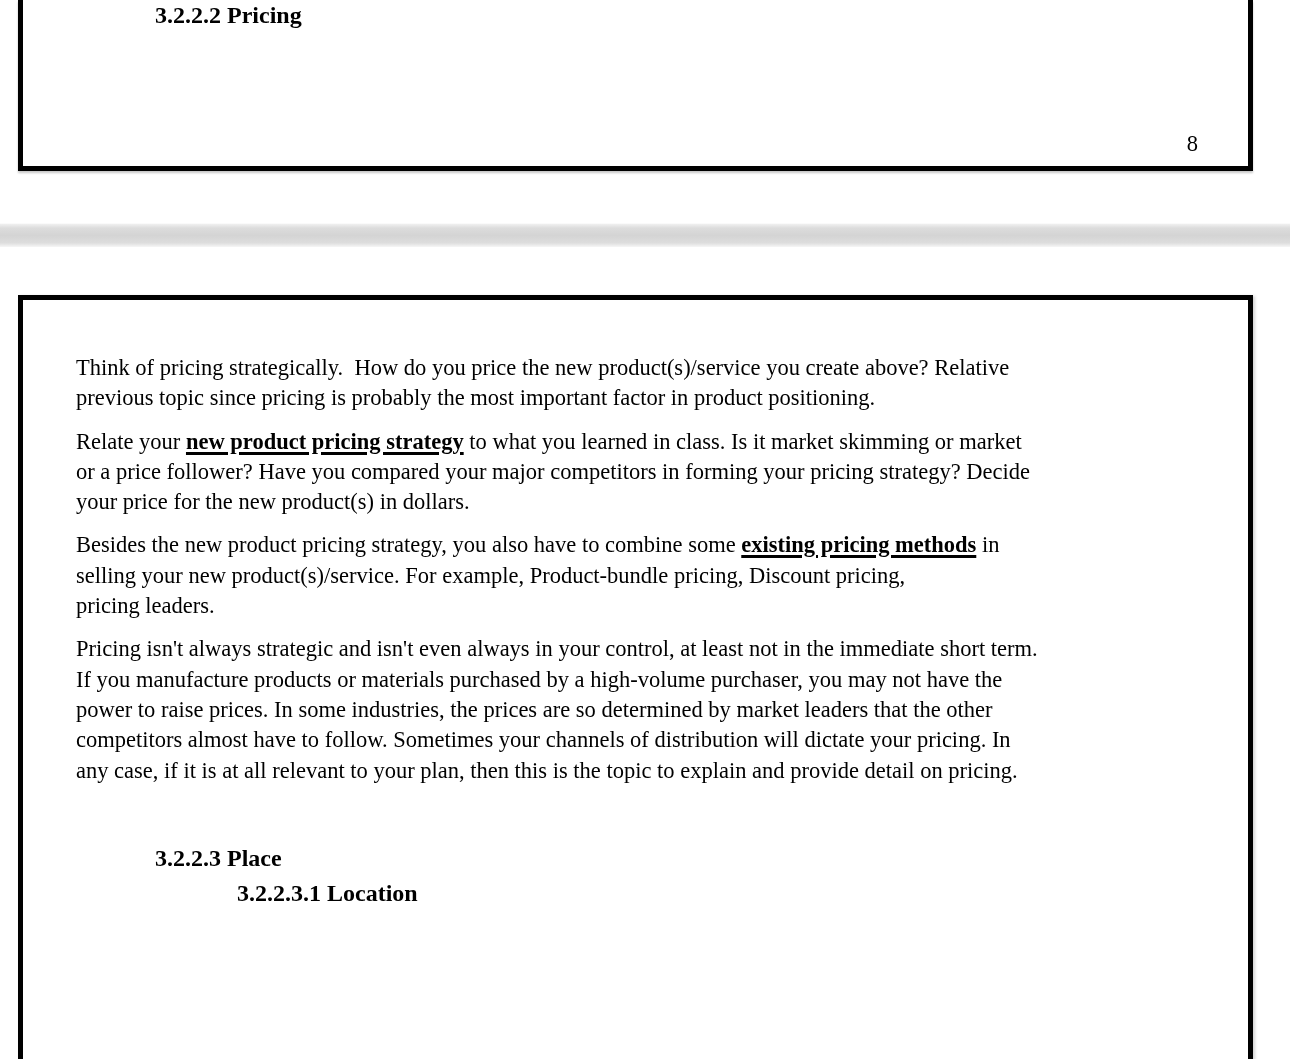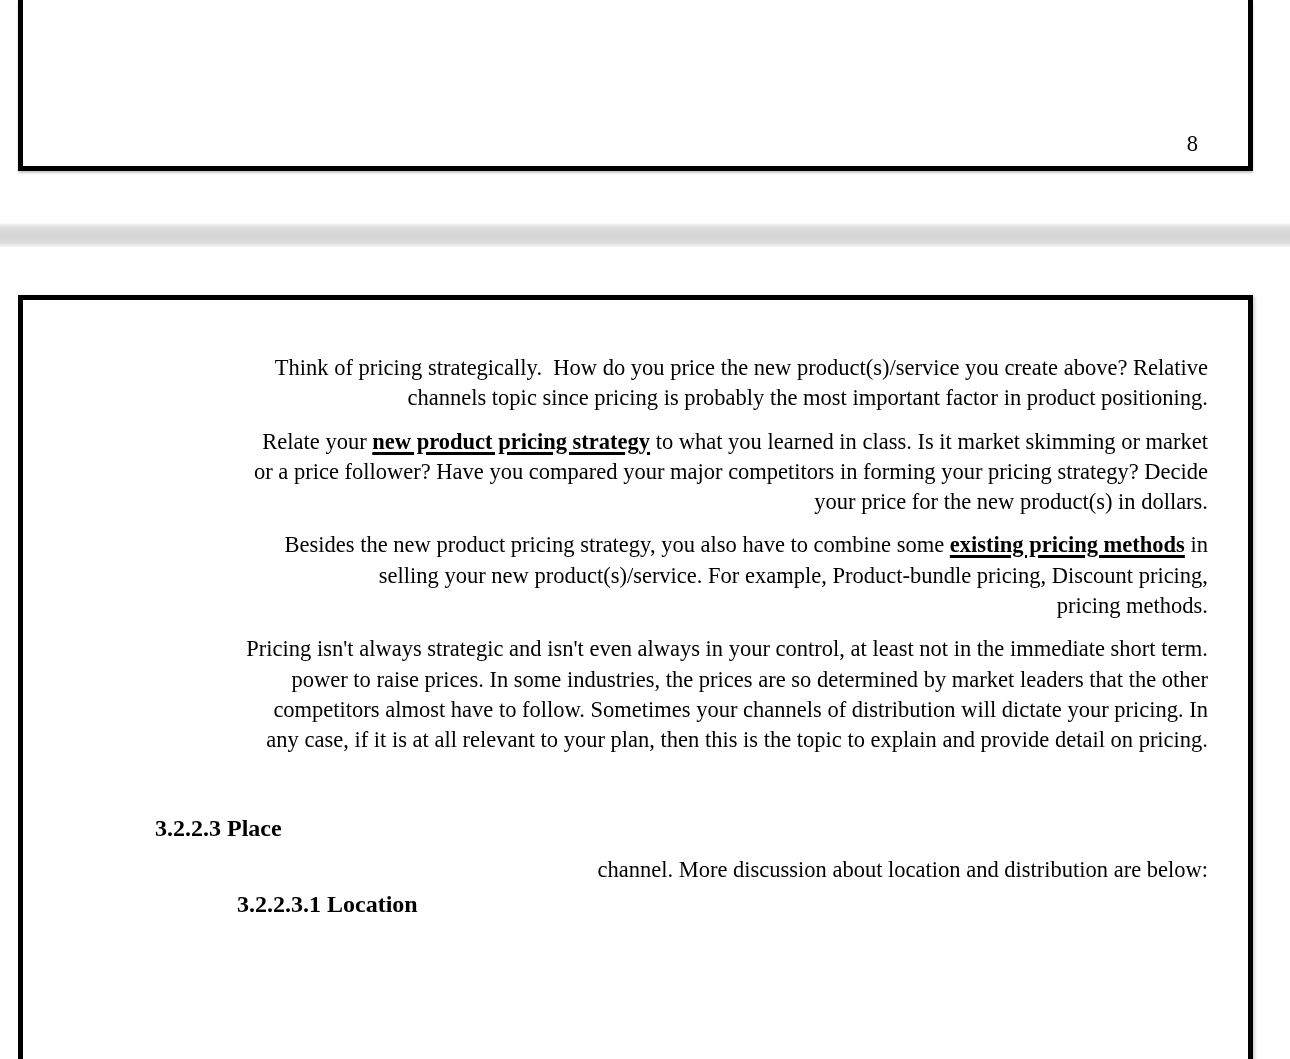--- a/index.html
+++ b/index.html
@@ -31,60 +31,61 @@
   }
   .h-page1 { margin:0 0 0 132px; }
   .indent-1 { margin:57px 0 11px 79px; }
   .indent-2 { margin:-9px 0 0 161px; }
   .page-number {
     position:absolute; right:50px; bottom:10px;
     font-size:22.5px; line-height:24px;
   }
   .doc-content { padding:53px 40px 0 53px; font-size:22.5px; }
   .para { margin:0 0 13px 0; }
-  .line { line-height:30.3px; white-space:pre;text-align:right; }
+  .line { line-height:30.3px; white-space:pre; }
   .bu {
     font-weight:bold; text-decoration:underline;
     text-decoration-thickness:2.5px; text-underline-offset:3px;
   }
 </style>
 </head>
 <body>
 
 <div>
 
   <div class="page page-top">
+    <div class="heading h-page1">3.2.2.2 Pricing</div>
     <div class="page-number">8</div>
   </div>
 
   <div class="separator"></div>
 
   <div class="page page-bottom">
     <div class="doc-content">
         <div class="para">
           <div class="line"><span>Think of pricing strategically.  How do you price the new product(s)/service you create above? Relative</span></div>
-          <div class="line"><span>channels topic since pricing is probably the most important factor in product positioning.</span></div>
+          <div class="line"><span>previous topic since pricing is probably the most important factor in product positioning.</span></div>
         </div>
         <div class="para">
           <div class="line"><span>Relate your </span><span class="bu">new product pricing strategy</span><span> to what you learned in class. Is it market skimming or market</span></div>
           <div class="line"><span>or a price follower? Have you compared your major competitors in forming your pricing strategy? Decide</span></div>
           <div class="line"><span>your price for the new product(s) in dollars.</span></div>
         </div>
         <div class="para">
           <div class="line"><span>Besides the new product pricing strategy, you also have to combine some </span><span class="bu">existing pricing methods</span><span> in</span></div>
           <div class="line"><span>selling your new product(s)/service. For example, Product-bundle pricing, Discount pricing,</span></div>
-          <div class="line"><span>pricing methods.</span></div>
+          <div class="line"><span>pricing leaders.</span></div>
         </div>
         <div class="para">
           <div class="line"><span>Pricing isn't always strategic and isn't even always in your control, at least not in the immediate short term.</span></div>
+          <div class="line"><span>If you manufacture products or materials purchased by a high-volume purchaser, you may not have the</span></div>
           <div class="line"><span>power to raise prices. In some industries, the prices are so determined by market leaders that the other</span></div>
           <div class="line"><span>competitors almost have to follow. Sometimes your channels of distribution will dictate your pricing. In</span></div>
           <div class="line"><span>any case, if it is at all relevant to your plan, then this is the topic to explain and provide detail on pricing.</span></div>
         </div>
         <div class="heading indent-1">3.2.2.3 Place</div>
         <div class="para">
-          <div class="line"><span>channel. More discussion about location and distribution are below:</span></div>
         </div>
         <div class="heading indent-2">3.2.2.3.1 Location</div>
       </div>
   </div>
 
 </div>
 
 </body></html>

